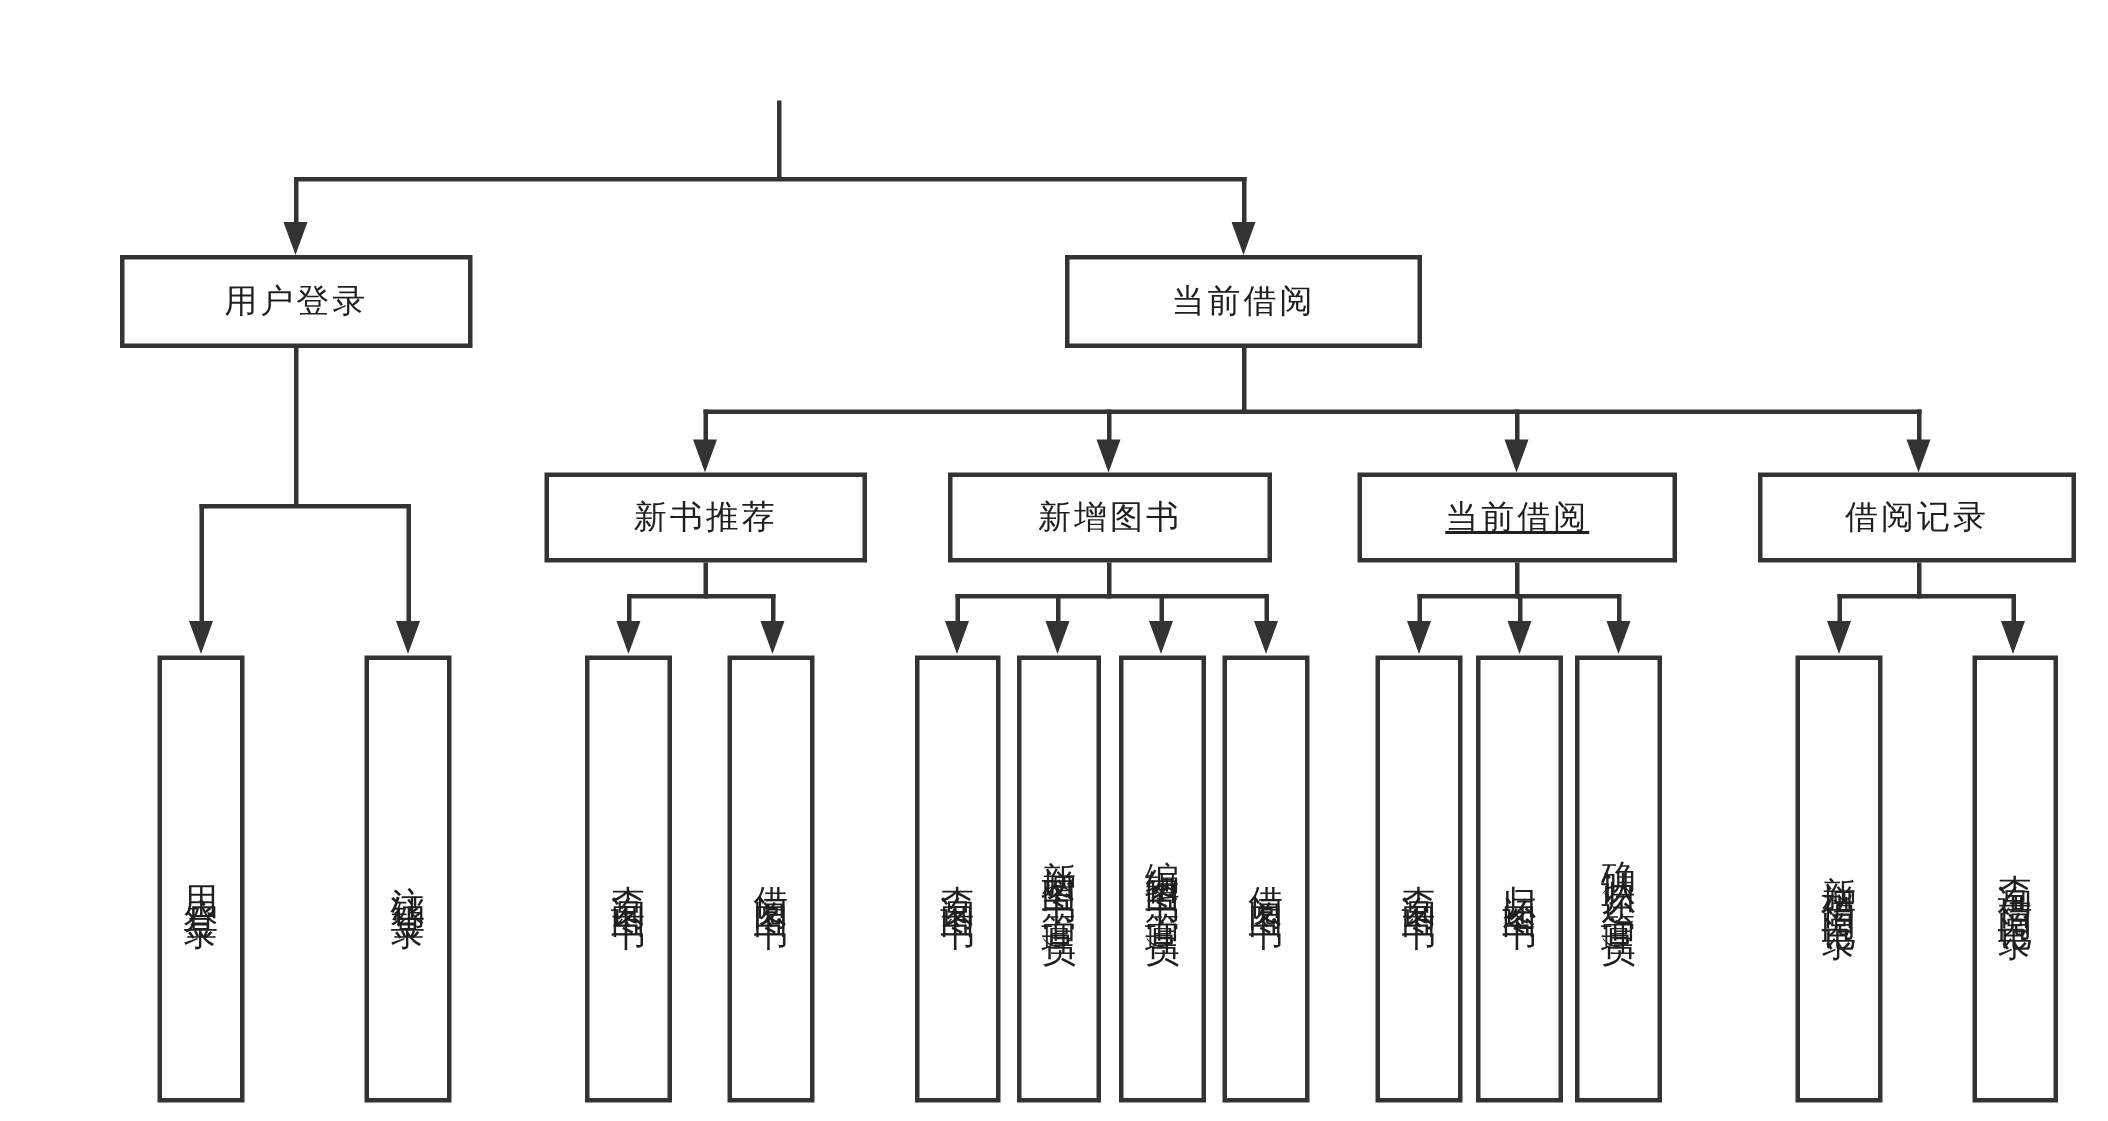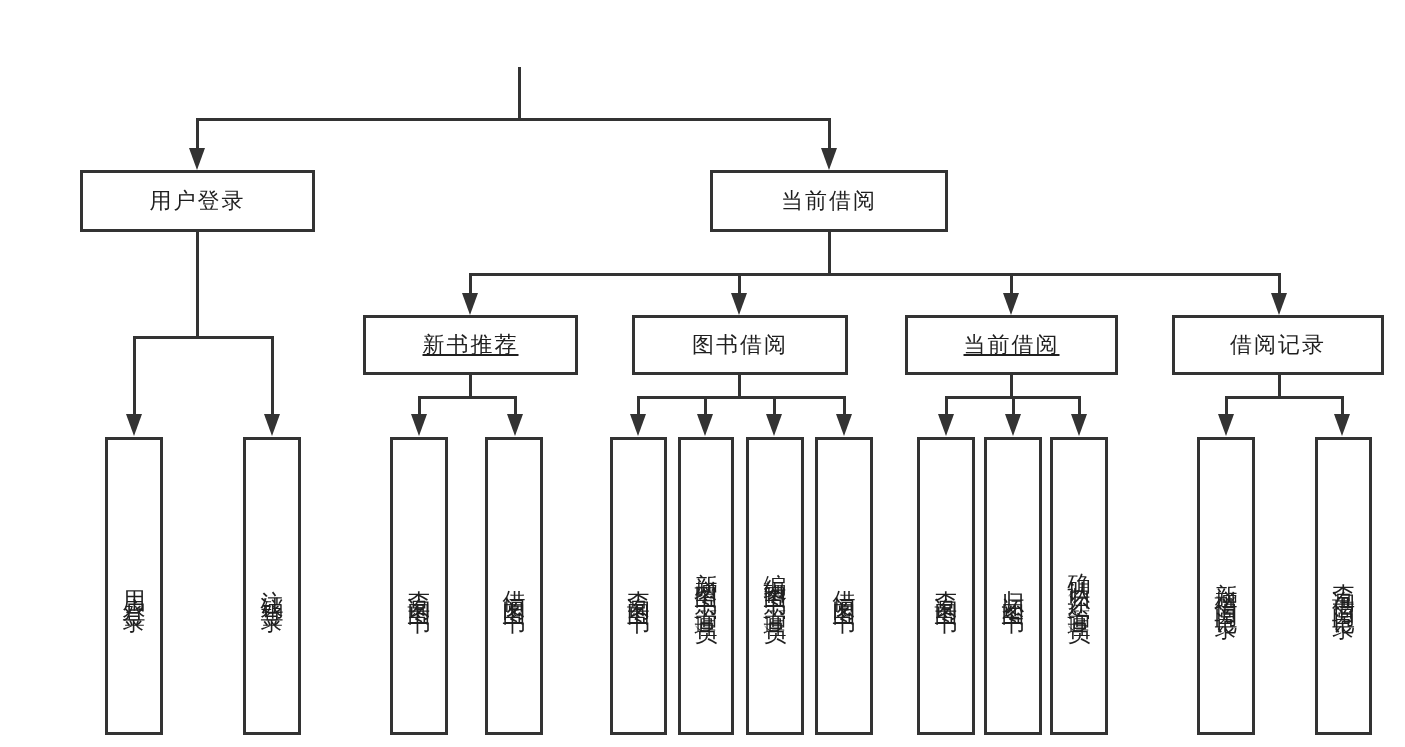--- a/index.html
+++ b/index.html
@@ -60,25 +60,25 @@
   <div class="hline" style="left:469px;top:273px;width:812px;"></div>
   <div class="vline" style="left:469px;top:273px;height:22px;"></div>
   <div class="arrowhead" style="left:462px;top:293px;"></div>
   <div class="vline" style="left:738px;top:273px;height:22px;"></div>
   <div class="arrowhead" style="left:731px;top:293px;"></div>
   <div class="vline" style="left:1010px;top:273px;height:22px;"></div>
   <div class="arrowhead" style="left:1003px;top:293px;"></div>
   <div class="vline" style="left:1278px;top:273px;height:22px;"></div>
   <div class="arrowhead" style="left:1271px;top:293px;"></div>
 
-  <div class="node hnode" style="left:363px;top:315px;width:215px;height:60px;text-decoration:underline;">
+  <div class="node hnode" style="left:363px;top:315px;width:215px;height:60px;">
     <span>新书推荐</span>
   </div>
   <div class="node hnode" style="left:632px;top:315px;width:216px;height:60px;">
-    <span>图书借阅</span>
+    <span>新增图书</span>
   </div>
   <div class="node hnode" style="left:905px;top:315px;width:213px;height:60px;text-decoration:underline;">
     <span>当前借阅</span>
   </div>
   <div class="node hnode" style="left:1172px;top:315px;width:212px;height:60px;">
     <span>借阅记录</span>
   </div>
 
   <div class="vline" style="left:469px;top:375px;height:24px;"></div>
   <div class="hline" style="left:418px;top:396px;width:99px;"></div>

